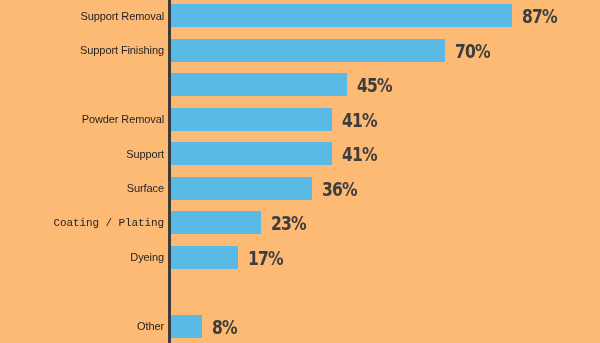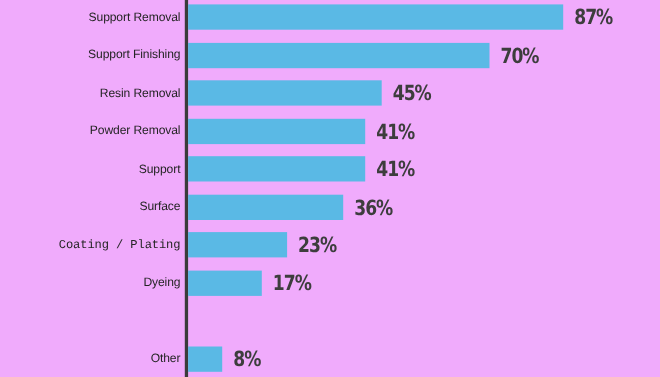--- a/index.html
+++ b/index.html
@@ -79,35 +79,34 @@
     color: #3d3d3d;
     letter-spacing: -1.1px;
     transform: scaleX(0.82);
     transform-origin: left center;
     white-space: nowrap;
   }
 </style>
 </head>
 <body>
 
-<div id="chart-root" style="background: #f0abfc;">
+<div id="chart-root" style="background: #fdba74;">
   <div id="axis-line" style="left: 168px;"></div>
   <div class="plot-rows" id="plot-rows">
       <div class="bar-row" style="top: 4px; height: 23px;">
         <div class="cat-label" style="right: 436px; top: 5.5px;">Support Removal</div>
         <div class="bar" title="Support Removal 87%" style="left: 171px; width: 340.605px; height: 23px; background: rgb(90, 185, 229);"></div>
         <div class="value-label" style="left: 521.605px; top: 3px; color: rgb(61, 61, 61);">87%</div>
       </div>
       <div class="bar-row" style="top: 38.55px; height: 23px;">
         <div class="cat-label" style="right: 436px; top: 5.5px;">Support Finishing</div>
         <div class="bar" title="Surface Finishing 70%" style="left: 171px; width: 274.05px; height: 23px; background: rgb(90, 185, 229);"></div>
         <div class="value-label" style="left: 455.05px; top: 3px; color: rgb(61, 61, 61);">70%</div>
       </div>
       <div class="bar-row" style="top: 73.1px; height: 23px;">
-        <div class="cat-label" style="right: 436px; top: 5.5px;">Resin Removal</div>
         <div class="bar" title="Resin Removal 45%" style="left: 171px; width: 176.175px; height: 23px; background: rgb(90, 185, 229);"></div>
         <div class="value-label" style="left: 357.175px; top: 3px; color: rgb(61, 61, 61);">45%</div>
       </div>
       <div class="bar-row" style="top: 107.65px; height: 23px;">
         <div class="cat-label" style="right: 436px; top: 5.5px; padding-left: 32px;">Powder Removal</div>
         <div class="bar" title="Powder Removal 41%" style="left: 171px; width: 160.515px; height: 23px; background: rgb(90, 185, 229);"></div>
         <div class="value-label" style="left: 341.515px; top: 3px; color: rgb(61, 61, 61);">41%</div>
       </div>
       <div class="bar-row" style="top: 142.2px; height: 23px;">
         <div class="cat-label" style="right: 436px; top: 5.5px;">Support</div>

